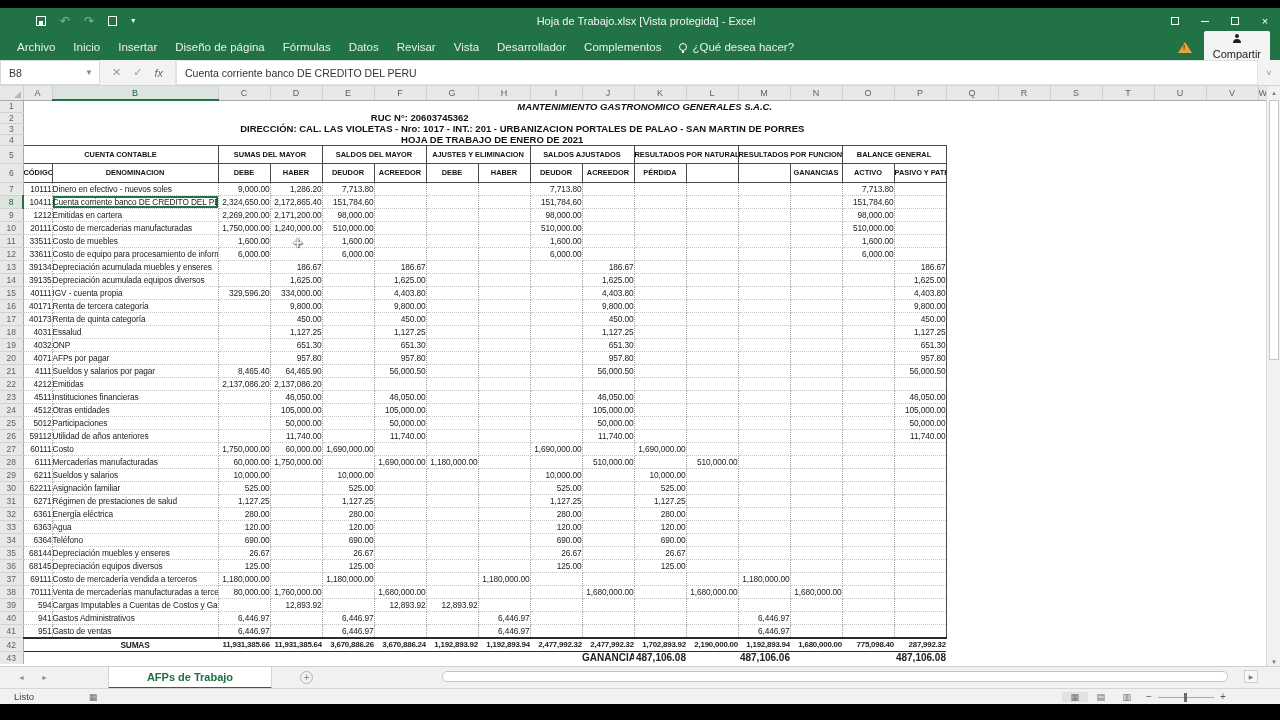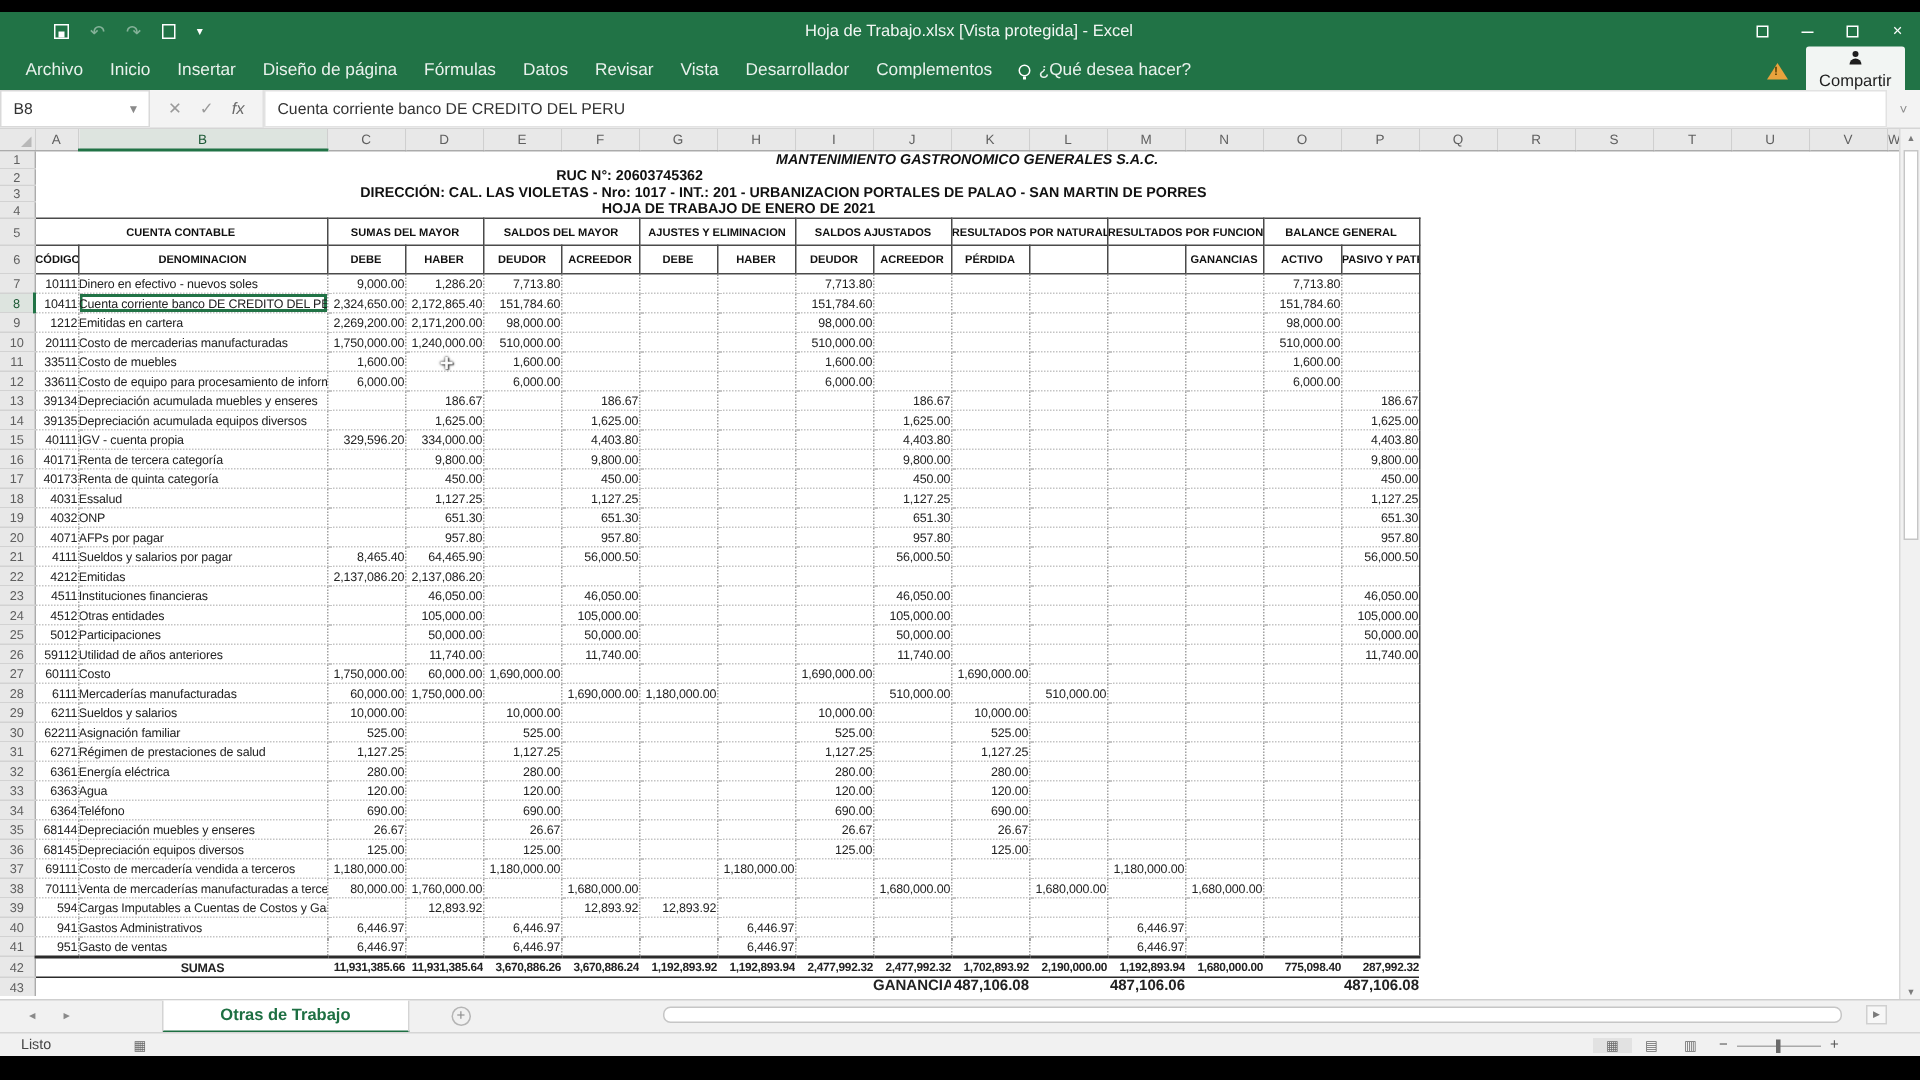--- a/index.html
+++ b/index.html
@@ -1055,21 +1055,21 @@
     <div class="sbtn">▲</div>
     <div id="vthumb"></div>
     <div class="sbtn down">▼</div>
   </div>
 
   <div class="abs" id="tabbar">
     <span id="tab-navs">
       <span>◄</span>
       <span>►</span>
     </span>
-    <span id="sheet-tab">Otras de Trabajo</span>
+    <span id="sheet-tab">AFPs de Trabajo</span>
     <span id="add-sheet">+</span>
   </div>
   <div class="abs" id="hscroll">
     <div id="hthumb"></div>
   </div>
   <div class="abs" id="hbtn">▶</div>
 
   <div class="abs" id="statusbar">
     <span id="status-mode">Listo</span>
     <span id="macro-ico">▦</span>

